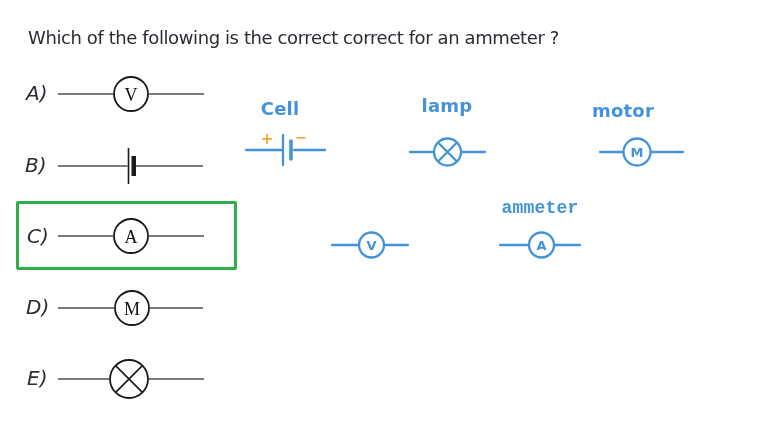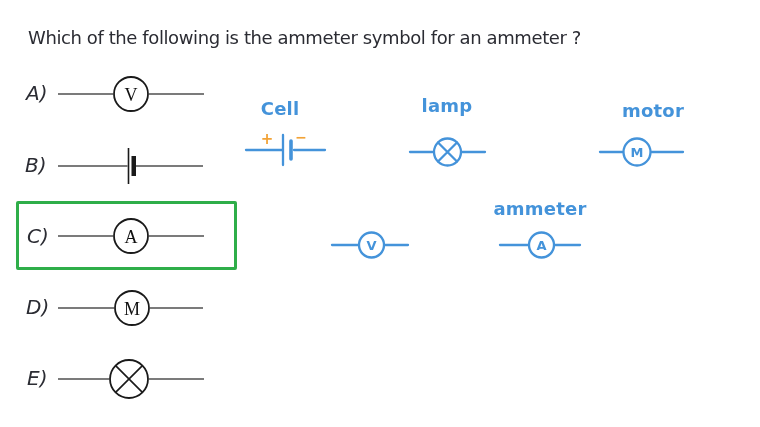--- a/index.html
+++ b/index.html
@@ -71,21 +71,21 @@
     border: 3px solid var(--green);
     border-radius: 2px;
     box-sizing: border-box;
   }
 </style>
 </head>
 <body>
 
 <div id="canvas" style="--ink: #2b2c33; --line: #4f4f4f; --symbol: #1a1a1a; --blue: #4493da; --green: #2fae49; --orange: #f2a337;">
 
-  <div class="question">Which of the following is the ammeter symbol for an ammeter ?</div>
+  <div class="question">Which of the following is the correct correct for an ammeter ?</div>
 
   <div class="highlight-box"></div>
 
   <div class="opt-label" style="left:26px; top:81px;">A)</div>
   <svg class="sym" style="left:56px; top:72px;" width="150" height="44" viewBox="0 0 150 44">
     <path class="gray-line" d="M2,22 H57"></path>
     <path class="gray-line" d="M93,22 H148"></path>
     <circle class="blk-stroke" cx="75" cy="22" r="17"></circle>
     <text class="serif-letter" x="75" y="28.5" text-anchor="middle">V</text>
   </svg>
@@ -133,36 +133,36 @@
   </svg>
 
   <div class="legend-label" style="left:447px; top:95px;">lamp</div>
   <svg class="sym" style="left:408px; top:130px;" width="80" height="44" viewBox="0 0 80 44">
     <path class="blue-line" d="M2,22 H25.5"></path>
     <path class="blue-line" d="M53.5,22 H77"></path>
     <circle class="blue-circle" cx="39.5" cy="22" r="13.5"></circle>
     <path class="blue-line" d="M30,12.5 L49,31.5 M49,12.5 L30,31.5"></path>
   </svg>
 
-  <div class="legend-label" style="left:653px; top:100px;">motor</div>
+  <div class="legend-label" style="left:623px; top:100px;">motor</div>
   <svg class="sym" style="left:598px; top:130px;" width="88" height="44" viewBox="0 0 88 44">
     <path class="blue-line" d="M2,22 H25"></path>
     <path class="blue-line" d="M53,22 H85"></path>
     <circle class="blue-circle" cx="39" cy="22" r="13.5"></circle>
     <text class="blue-letter" x="39" y="27" text-anchor="middle">M</text>
   </svg>
 
   <svg class="sym" style="left:330px; top:223px;" width="80" height="44" viewBox="0 0 80 44">
     <path class="blue-line" d="M2,22 H28.5"></path>
     <path class="blue-line" d="M54.5,22 H78"></path>
     <circle class="blue-circle" cx="41.5" cy="22" r="12.5"></circle>
     <text class="blue-letter" x="41.5" y="27" text-anchor="middle">V</text>
   </svg>
 
-  <div class="legend-label" style="left:540px; top:198px;">ammeter</div>
+  <div class="legend-label" style="left:540px; top:198px;font-family:Liberation Mono, monospace;">ammeter</div>
   <svg class="sym" style="left:498px; top:223px;" width="84" height="44" viewBox="0 0 84 44">
     <path class="blue-line" d="M2,22 H30"></path>
     <path class="blue-line" d="M56.5,22 H82"></path>
     <circle class="blue-circle" cx="43.5" cy="22" r="12.5"></circle>
     <text class="blue-letter" x="43.5" y="27" text-anchor="middle">A</text>
   </svg>
 
 </div>
 
 </body></html>

